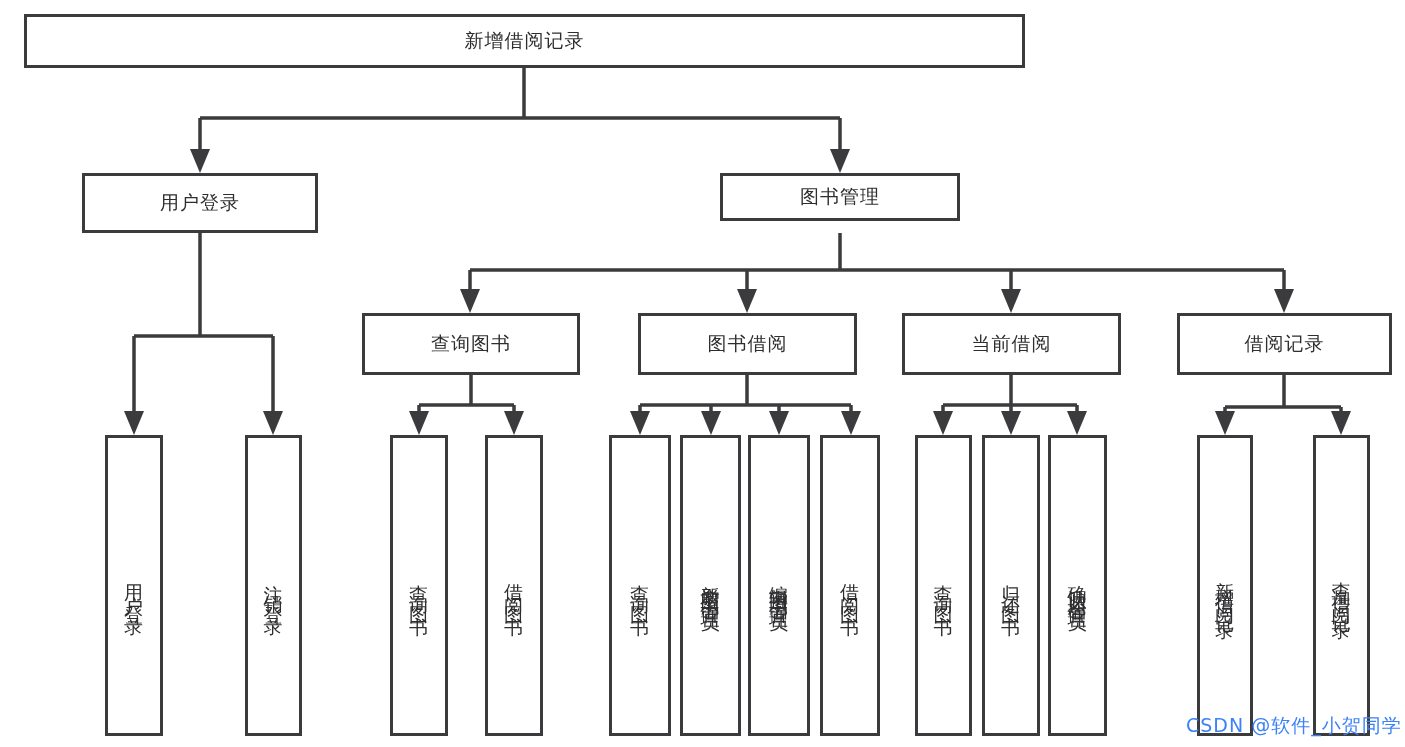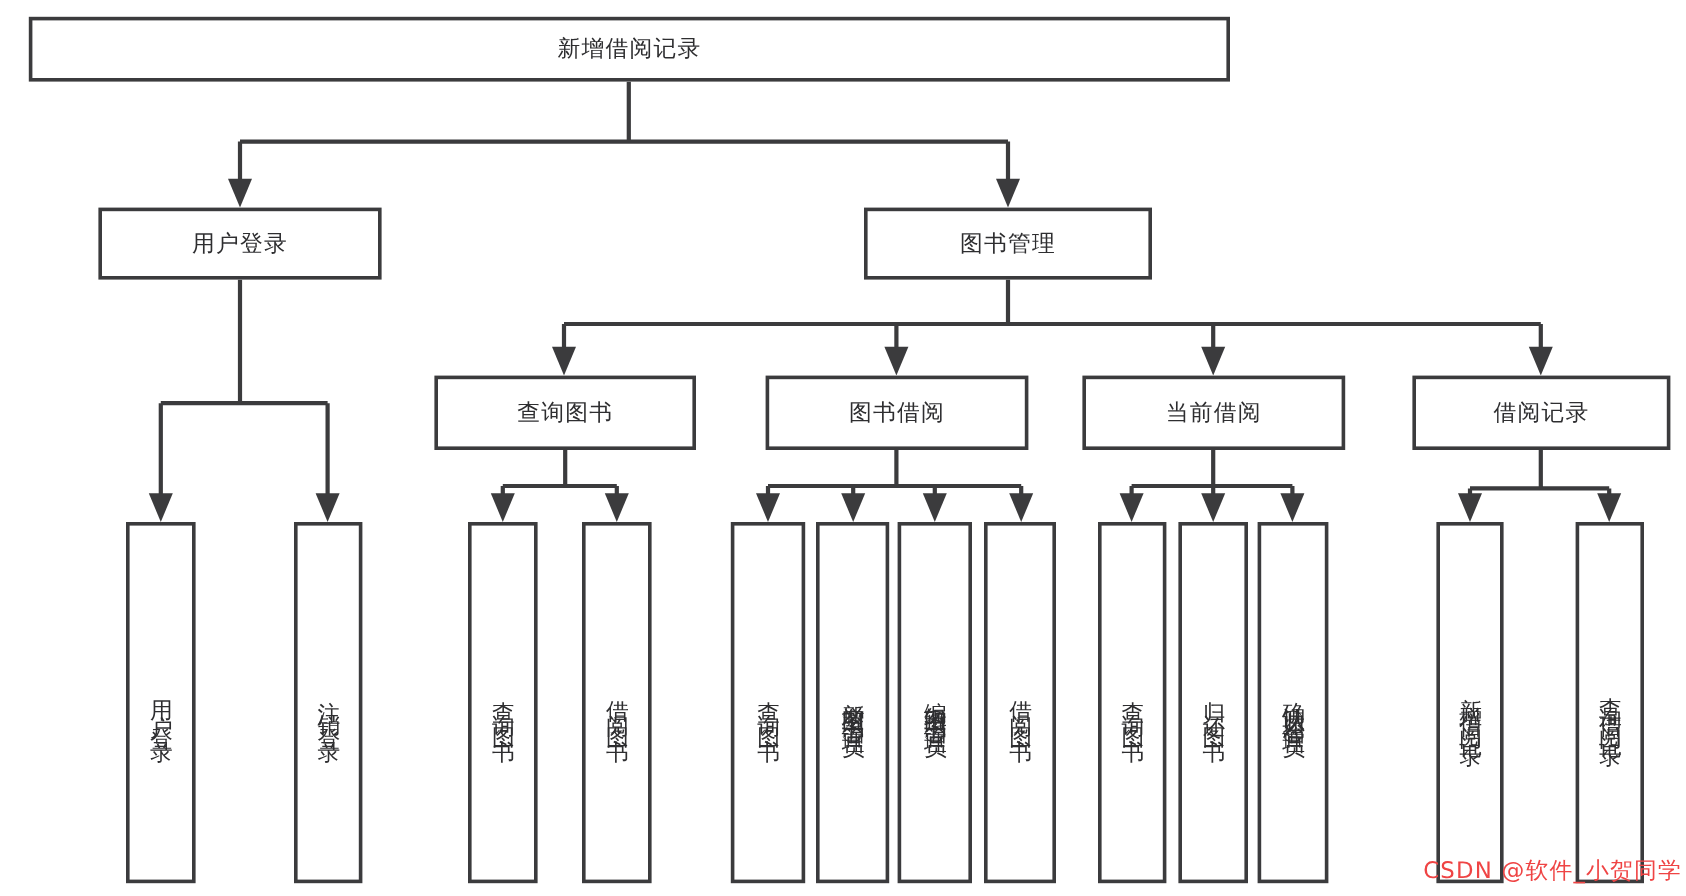--- a/index.html
+++ b/index.html
@@ -29,21 +29,21 @@
     color:#2e2e30;
     white-space:nowrap;
   }
   .cs4{letter-spacing:11px;margin-bottom:-11px;}
   .cs6{letter-spacing:8px;margin-bottom:-8px;}
   .cs9{letter-spacing:4px;margin-bottom:-4px;}
   #watermark{
     position:absolute;
     left:1186px;top:713px;
     font-size:19px;
-    color:#ef4444;
+    color:#3b82f6;
     letter-spacing:1px;
     white-space:nowrap;
     z-index:6;
   }
 </style>
 </head>
 <body>
 
 <div id="page">
 
@@ -90,21 +90,21 @@
     </g>
   </svg>
 
   <div class="box" style="left:24px;top:14px;width:1001px;height:54px">
     <span class="hlabel">新增借阅记录</span>
   </div>
 
   <div class="box" style="left:82px;top:173px;width:236px;height:60px">
     <span class="hlabel">用户登录</span>
   </div>
-  <div class="box" style="left:720px;top:173px;width:240px;height:60px">
+  <div class="box" style="left:720px;top:173px;width:240px;height:48px">
     <span class="hlabel">图书管理</span>
   </div>
 
   <div class="box" style="left:362px;top:313px;width:218px;height:62px">
     <span class="hlabel">查询图书</span>
   </div>
   <div class="box" style="left:902px;top:313px;width:219px;height:62px">
     <span class="hlabel">当前借阅</span>
   </div>
   <div class="box" style="left:638px;top:313px;width:219px;height:62px">

